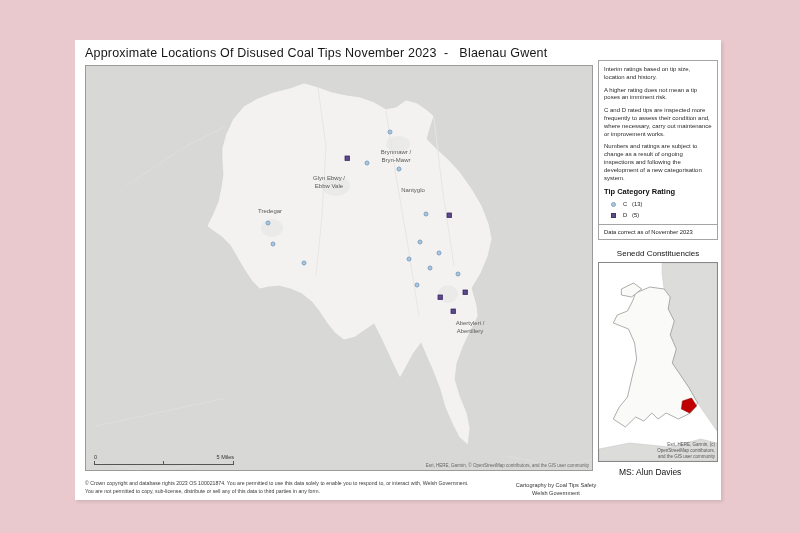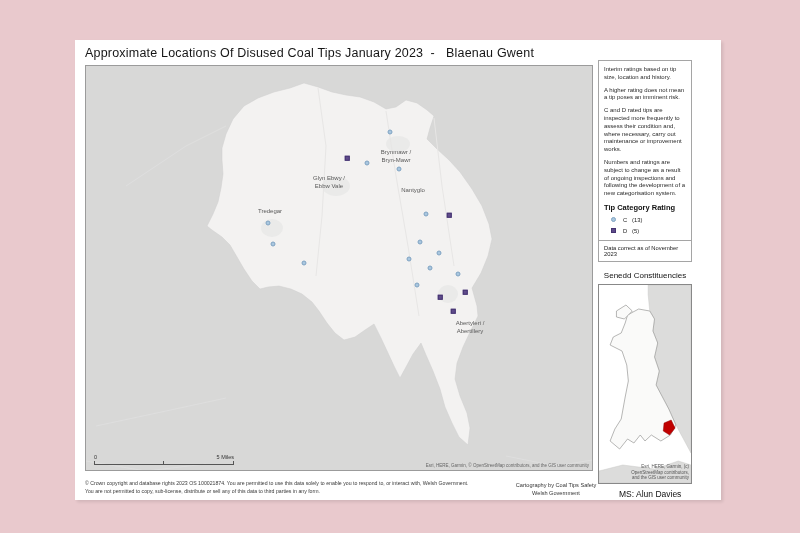--- a/index.html
+++ b/index.html
@@ -28,21 +28,21 @@
     font-size:6px; color:#5a5a5a; text-align:center; line-height:1.25; white-space:nowrap;
   }
   .marker { position:absolute; transform:translate(-50%,-50%); }
   .marker.c { width:5px; height:5px; border-radius:50%; }
   .marker.d { width:4.5px; height:4.5px; }
   .scalebar { position:absolute; left:8px; bottom:5px; width:140px; }
   .scale-labels { display:flex; justify-content:space-between; font-size:5.5px; color:#333; margin-bottom:1px; }
   .scale-line { position:relative; height:4px; border-bottom:1px solid #555; }
   .scale-line .tick { position:absolute; bottom:0; width:1px; height:3px; background:#555; }
   .map-attribution { position:absolute; right:3px; bottom:2px; font-size:4.5px; color:#666; }
-  .sidebar { position:absolute; left:523px; top:20px; width:94px; color:#1c1c1c; }
+  .sidebar { position:absolute; left:523px; top:20px; width:120px; color:#1c1c1c; }
   .info-box { border:1px solid #a5a5a5; padding:5px 5px 0 5px; font-size:6px; color:#2a2a2a; }
   .info-box p { margin-bottom:5px; line-height:1.3; }
   .legend-title { font-size:7.5px; font-weight:bold; color:#111; margin:5px 0 5px 0; }
   .legend-item { display:flex; align-items:center; gap:7px; margin:5px 0 5px 7px; font-size:5.8px; white-space:pre; color:#222; }
   .swatch { width:5px; height:5px; display:inline-block; border:1px solid; flex:0 0 auto; }
   .swatch.circle { border-radius:50%; }
   .data-note { border-top:1px solid #a5a5a5; margin:6px -5px 0 -5px; padding:4px 5px 4px 5px; font-size:5.8px; color:#222; }
   .inset-title { text-align:center; font-weight:normal; font-size:8px; color:#111; margin:9px 0 4px 0; }
   .inset-box { position:relative; border:1px solid #888; height:200px; background:#ffffff; overflow:hidden; }
   .inset-svg { position:absolute; left:0; top:0; width:100%; height:100%; }
@@ -52,21 +52,21 @@
   }
   .ms-name { font-size:8.5px; color:#111; margin-top:5px;padding-left:21px; }
   .footer-copyright { position:absolute; left:10px; top:439px; font-size:5.2px; color:#3a3a3a; line-height:1.55; }
   .footer-cartography { position:absolute; left:438px; top:441px; width:86px; font-size:5.6px; color:#333; text-align:center; line-height:1.45; }
 </style>
 </head>
 <body>
 
 <div class="sheet">
 
-  <div class="doc-title">Approximate Locations Of Disused Coal Tips January 2023  -   Blaenau Gwent</div>
+  <div class="doc-title">Approximate Locations Of Disused Coal Tips November 2023  -   Blaenau Gwent</div>
 
   <div class="map-frame">
     <svg class="map-svg" viewBox="0 0 506 404">
 
       <path d="M 40,120 L 100,80 L 140,60" fill="none" stroke="#e0e0df" stroke-width="0.8"></path>
       <path d="M 10,360 L 80,345 L 140,332" fill="none" stroke="#e0e0df" stroke-width="0.8"></path>
       <path d="M 0,395 L 60,405 L 120,398" fill="none" stroke="#e0e0df" stroke-width="0.8"></path>
       <path d="M 420,390 L 470,400 L 506,394" fill="none" stroke="#e0e0df" stroke-width="0.8"></path>
 
       <path d="M 147,53 L 158,40 L 172,32 L 188,26 L 204,22 L 218,17 L 232,21 L 246,26 L 260,29 L 274,31 L 288,36 L 300,43 L 310,41 L 320,34 L 331,37 L 341,44 L 348,50

